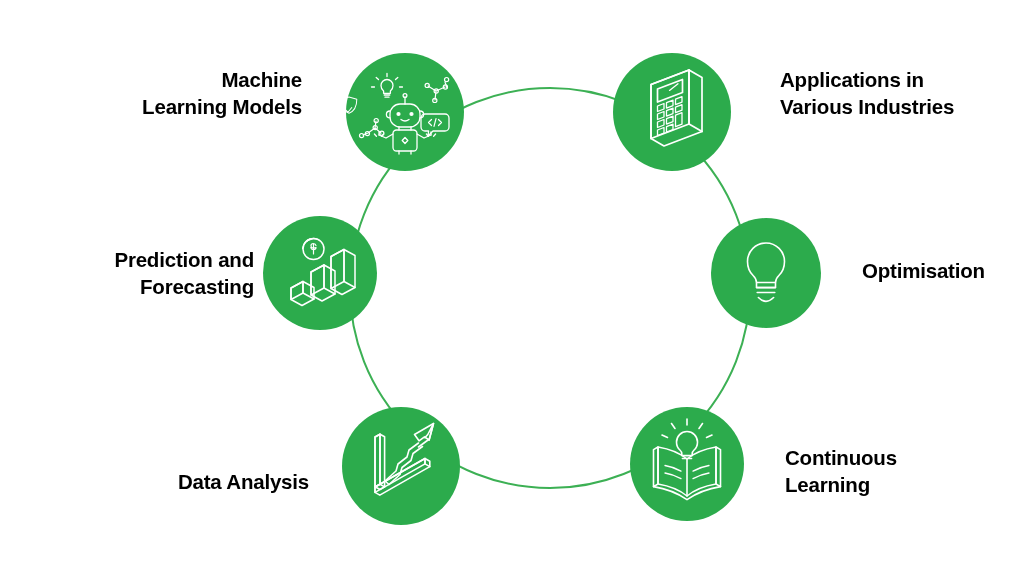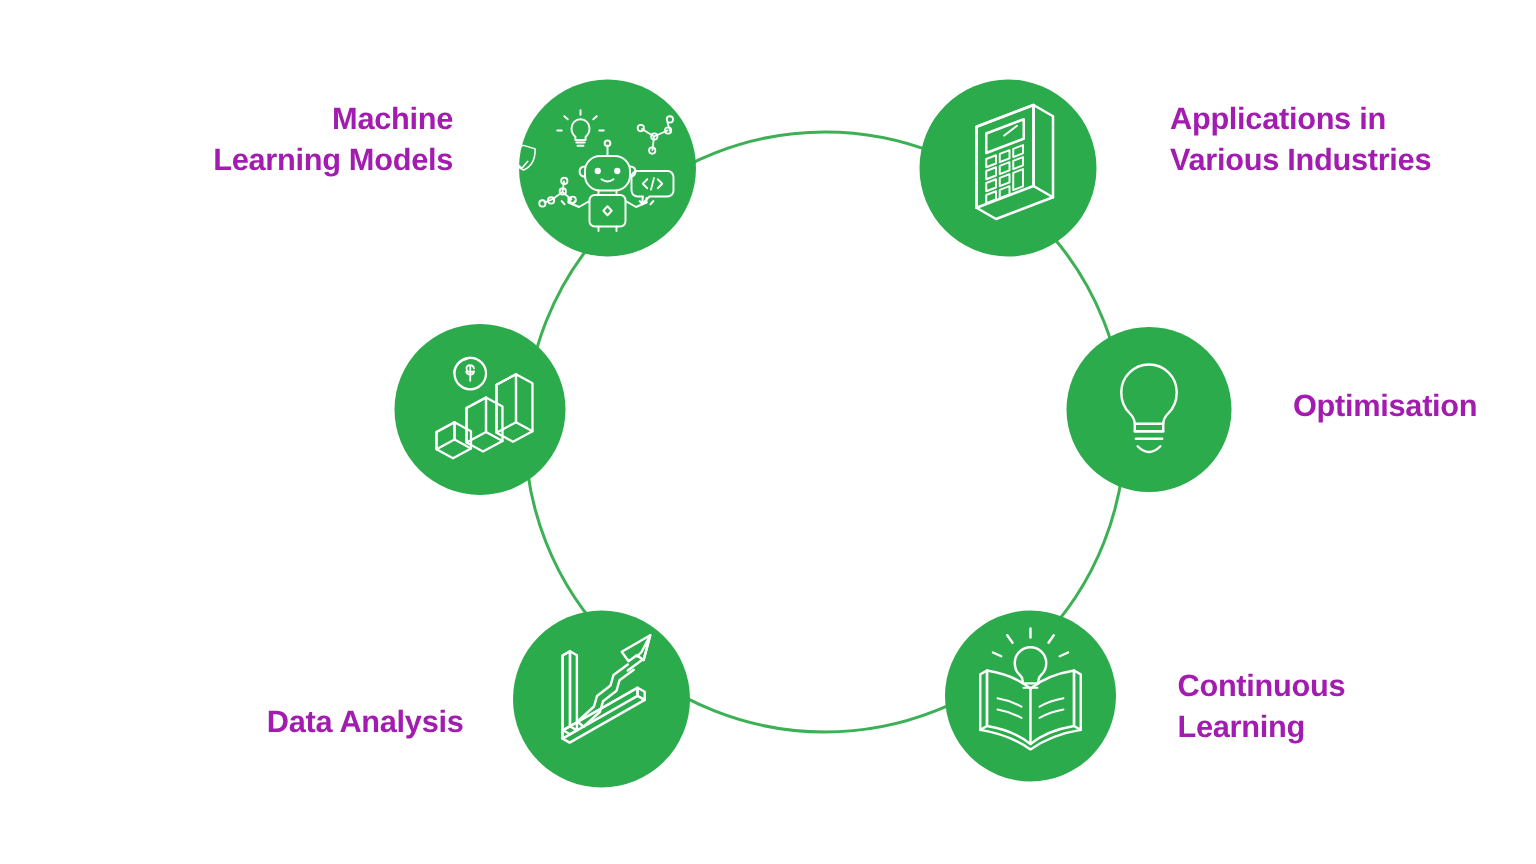--- a/index.html
+++ b/index.html
@@ -23,21 +23,21 @@
   .diagram-svg {
     position: absolute;
     left: 0;
     top: 0;
     width: 1024px;
     height: 576px;
   }
   
   .label {
     position: absolute;
-    color: #a21caf;
+    color: #000000;
     font-family: "Liberation Sans", sans-serif;
     font-weight: bold;
     font-size: 20.5px;
     line-height: 1.33;
     letter-spacing: -0.2px;
     white-space: pre-line;
   }
   .label.right-align { text-align: right; }
   .label.left-align  { text-align: left; }
 
@@ -256,20 +256,22 @@
     </g>
 
   </svg>
 
   <div class="label right-align" id="label-machine-learning-models">Machine
 Learning Models</div>
 
   <div class="label left-align" id="label-applications-in-various-industries">Applications in
 Various Industries</div>
 
+  <div class="label right-align" id="label-prediction-and-forecasting">Prediction and
+Forecasting</div>
 
   <div class="label left-align" id="label-optimisation">Optimisation</div>
 
   <div class="label right-align" id="label-data-analysis">Data Analysis</div>
 
   <div class="label left-align" id="label-continuous-learning">Continuous
 Learning</div>
 
   <div class="center-title">Predictive
 AI</div>

